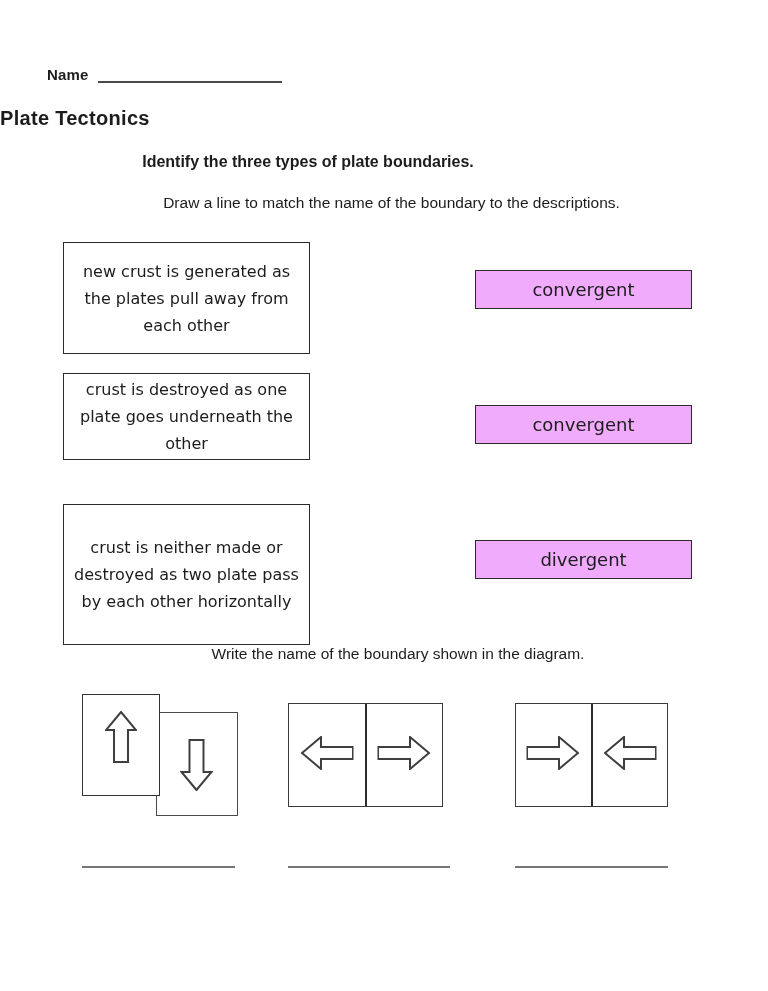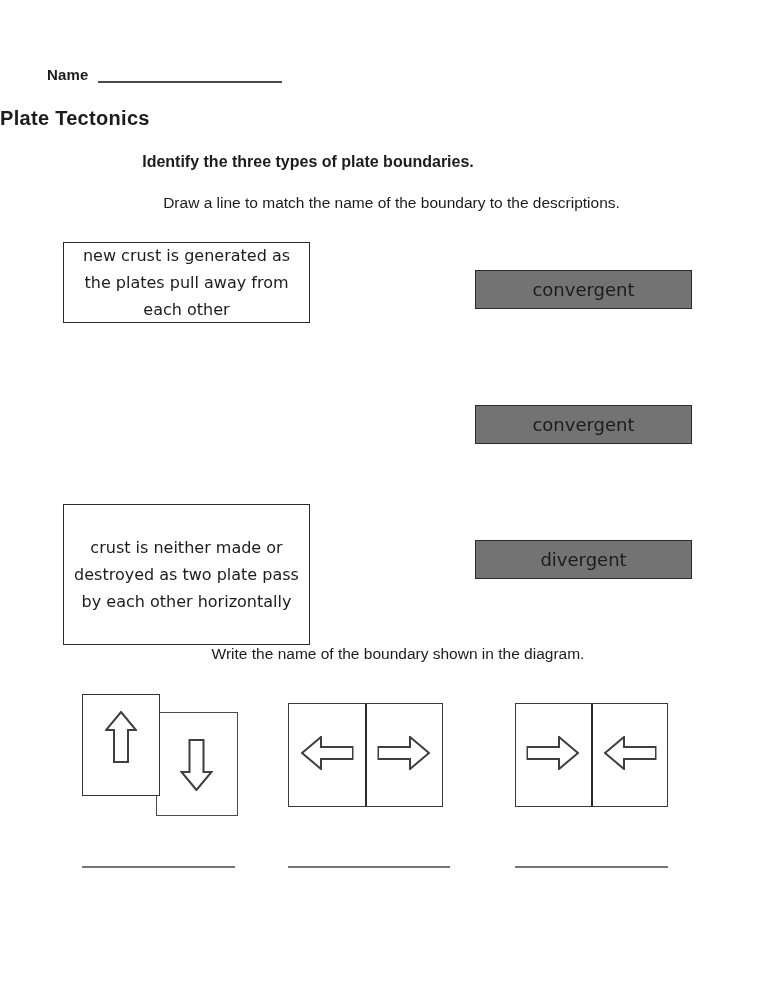--- a/index.html
+++ b/index.html
@@ -16,25 +16,25 @@
                 font-size: 20px; font-weight: bold; letter-spacing: 0.3px; }
   .subtitle   { position: absolute; left: 0; top: 153px; width: 616px; text-align: center;
                 font-size: 16px; font-weight: bold; }
   .instruction-match { position: absolute; left: 0; top: 194px; width: 768px; text-align: center; font-size: 15.5px; padding-left: 15px; }
   .instruction-write { position: absolute; left: 14px; top: 645px; width: 768px; text-align: center; font-size: 15.5px; }
 
   
   .desc-box { position: absolute; left: 63px; width: 247px; border: 1.5px solid #2b2b2b; background: #fff;
               font-family: "DejaVu Sans", sans-serif; font-size: 16px; line-height: 27px;
               text-align: center; display: flex; align-items: center; justify-content: center; padding: 4px 8px; }
-  .desc-1 { top: 242px; height: 81px; }
+  .desc-1 { top: 242px; height: 112px; }
   .desc-2 { top: 373px; height: 87px; }
   .desc-3 { top: 504px; height: 141px; }
 
-  .name-box { position: absolute; left: 475px; width: 217px; height: 39px; border: 1.5px solid #2b2b2b; background: #737373;
+  .name-box { position: absolute; left: 475px; width: 217px; height: 39px; border: 1.5px solid #2b2b2b; background: #f0abfc;
               font-family: "DejaVu Sans", sans-serif; font-size: 18px;
               display: flex; align-items: center; justify-content: center; }
   .nb-1 { top: 270px; }
   .nb-2 { top: 405px; }
   .nb-3 { top: 540px; }
 
   
   .plate-rect { position: absolute; background: #ffffff; border: 1.5px solid #4a4a4a; }
   .rect-back  { left: 156px; top: 712px; width: 82px; height: 104px; z-index: 1; }
   .rect-front { left: 82px;  top: 694px; width: 78px; height: 102px; z-index: 2; border-color: #333333; }
@@ -63,20 +63,23 @@
     <span class="name-label">Name</span>
     <span class="name-line"></span>
   </div>
 
   <div class="page-title">Plate Tectonics</div>
   <div class="subtitle">Identify the three types of plate boundaries.</div>
   <div class="instruction-match">Draw a line to match the name of the boundary to the descriptions.</div>
 
   <div class="desc-box desc-1">
     <span>new crust is generated as the plates pull away from each other</span>
+  </div>
+  <div class="desc-box desc-2">
+    <span>crust is destroyed as one plate goes underneath the other</span>
   </div>
   <div class="desc-box desc-3">
     <span>crust is neither made or destroyed as two plate pass by each other horizontally</span>
   </div>
 
   <div class="name-box nb-1">
     <span>convergent</span>
   </div>
   <div class="name-box nb-2">
     <span>convergent</span>

